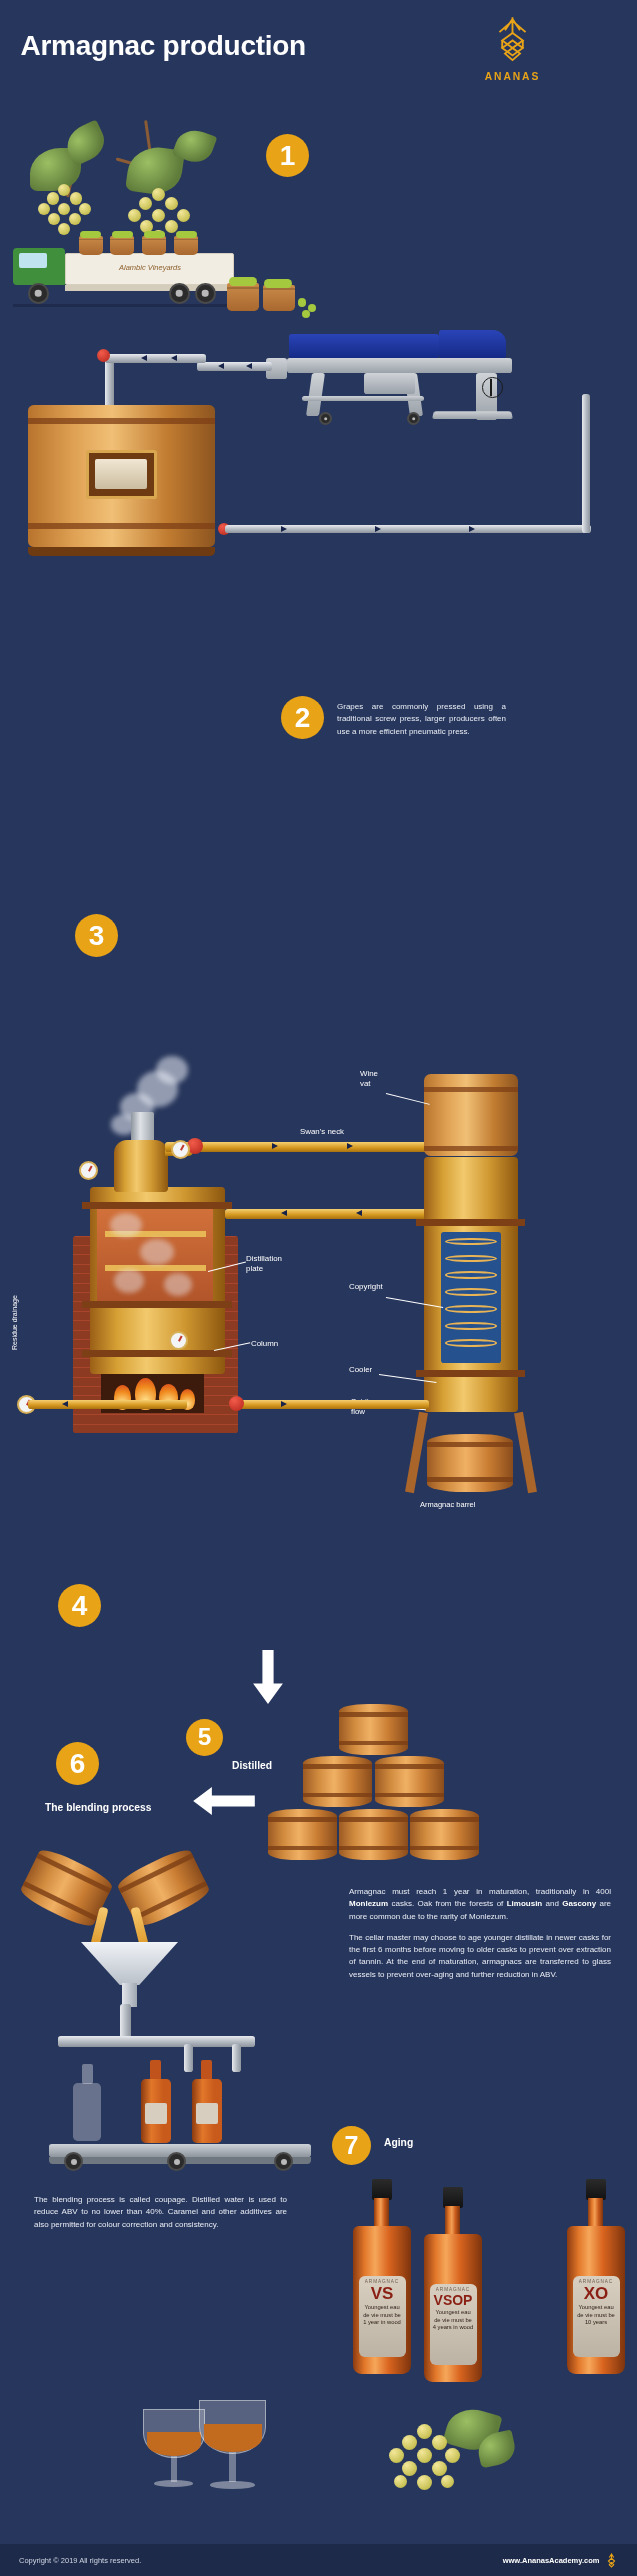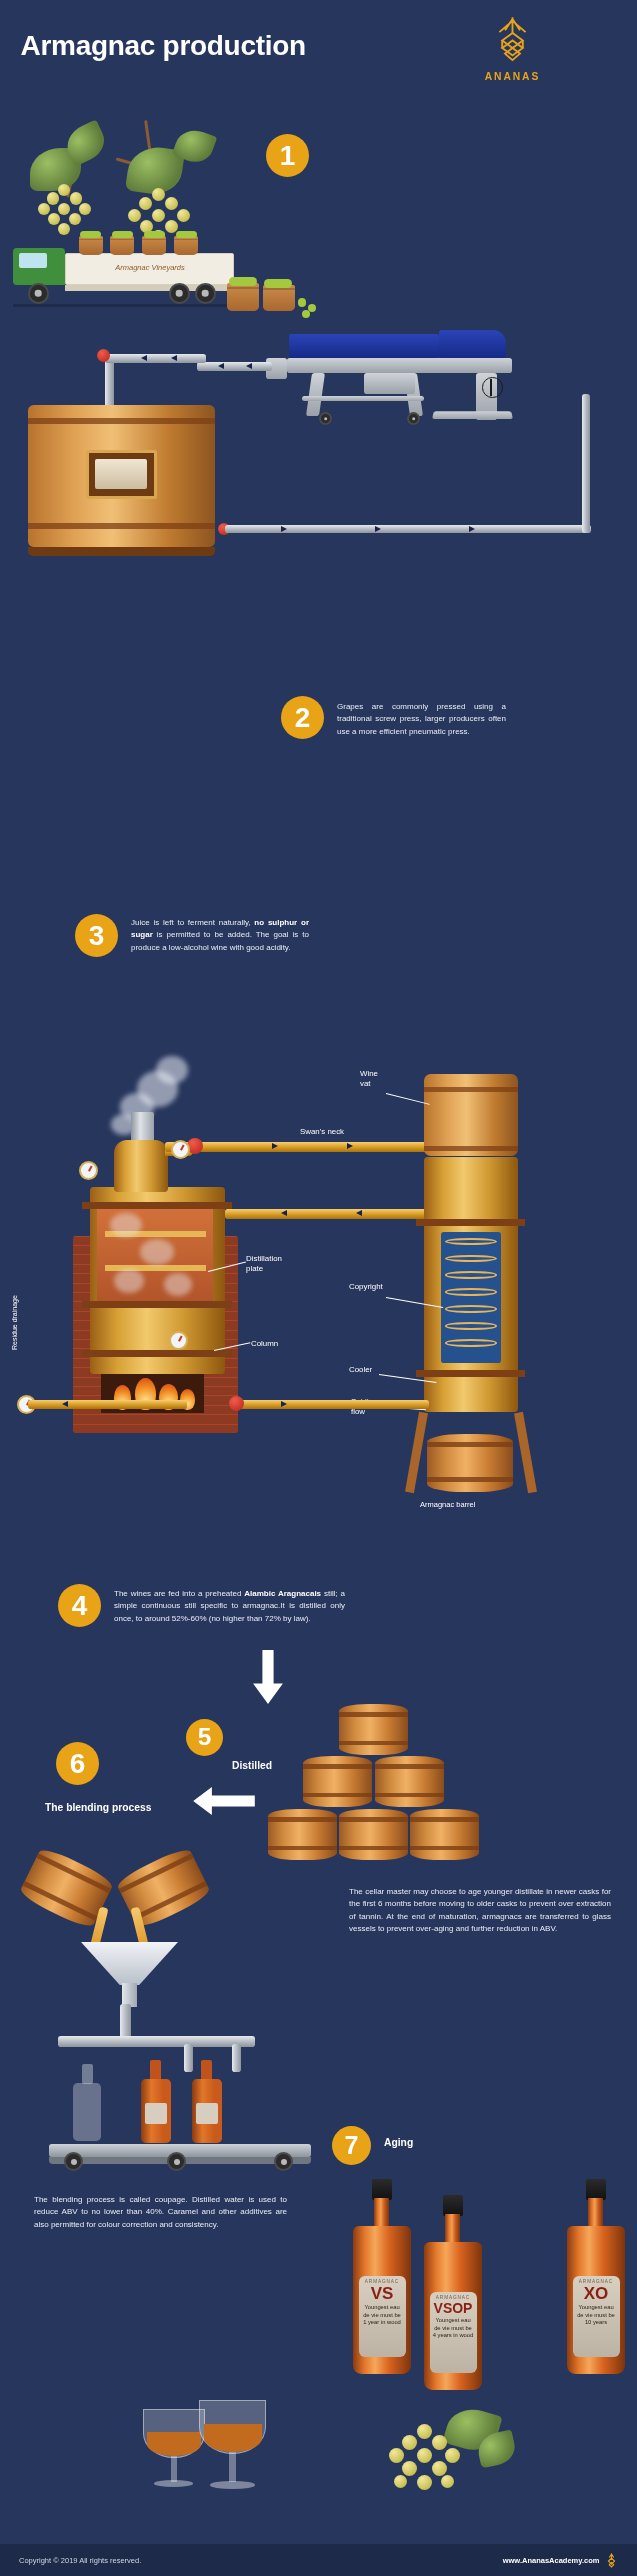--- a/index.html
+++ b/index.html
@@ -168,21 +168,21 @@
 
   <div class="badge b1" style="left:266px;top:134px;">1</div>
   <div class="body-text" style="position:absolute;left:328px;top:129px;width:291px;">
   </div>
 
   <div style="position:absolute;left:13px;top:242px;width:272px;height:73px;">
     <div class="truck-body" style="left:0;top:5.6px;width:52px;height:37px;"></div>
     <div style="position:absolute;left:5.6px;top:11.2px;width:28px;height:15px;background:#bfe3ef;border-radius:1.9px;"></div>
     <div class="truck-body" style="left:41px;top:17px;width:13px;height:26px;"></div>
     <div class="truck-bed" style="left:52px;top:11.2px;width:169px;height:32px;"></div>
-    <div style="position:absolute;left:81px;top:20.6px;width:112px;height:11.2px;color:#8b5e2a;font-size:7.5px;font-style:italic;text-align:center;">Armagnac Vineyards</div>
+    <div style="position:absolute;left:81px;top:20.6px;width:112px;height:11.2px;color:#8b5e2a;font-size:7.5px;font-style:italic;text-align:center;">Alambic Vineyards</div>
     <div style="position:absolute;left:52px;top:43px;width:169px;height:5.6px;background:#d5cdbc;"></div>
 
     <div class="crate" style="left:66px;top:-5.6px;width:24.4px;height:19px;"></div>
     <div class="crate" style="left:97px;top:-5.6px;width:24.4px;height:19px;"></div>
     <div class="crate" style="left:129px;top:-5.6px;width:24.4px;height:19px;"></div>
     <div class="crate" style="left:161px;top:-5.6px;width:24.4px;height:19px;"></div>
     <div style="position:absolute;left:67px;top:-11.2px;width:20.6px;height:7.5px;background:#a4c93f;border-radius:4.7px;"></div>
     <div style="position:absolute;left:99px;top:-11.2px;width:20.6px;height:7.5px;background:#a4c93f;border-radius:4.7px;"></div>
     <div style="position:absolute;left:131px;top:-11.2px;width:20.6px;height:7.5px;background:#a4c93f;border-radius:4.7px;"></div>
     <div style="position:absolute;left:163px;top:-11.2px;width:20.6px;height:7.5px;background:#a4c93f;border-radius:4.7px;"></div>
@@ -244,23 +244,20 @@
   </div>
   <div class="valve" style="left:218px;top:523px;width:12.2px;height:12.2px;"></div>
 
   <div class="pipe" style="left:225px;top:525px;width:366px;height:8.4px;"></div>
   <div class="pipe-v" style="left:582px;top:394px;width:8.4px;height:139px;"></div>
   <div class="arrow-r" style="left:281px;top:526px;"></div>
   <div class="arrow-r" style="left:375px;top:526px;"></div>
   <div class="arrow-r" style="left:469px;top:526px;"></div>
 
   <div class="badge b3" style="left:75px;top:914px;">3</div>
-  <div class="body-text" style="position:absolute;left:131px;top:917px;width:178px;">
-    <p>Juice is left to ferment naturally, <b>no sulphur or sugar</b> is permitted to be added. The goal is to produce a low-alcohol wine with good acidity.</p>
-  </div>
 
   <div style="position:absolute;left:111px;top:1056px;width:103px;height:84px;">
     <div class="smoke" style="left:9.4px;top:37px;width:34px;height:28px;"></div>
     <div class="smoke" style="left:26px;top:15px;width:41px;height:36px;"></div>
     <div class="smoke" style="left:45px;top:0px;width:32px;height:28px;"></div>
     <div class="smoke" style="left:0px;top:58px;width:26px;height:20.6px;"></div>
   </div>
 
   <div style="position:absolute;left:131px;top:1112px;width:22.5px;height:124px;background:linear-gradient(90deg,#8e959d,#dfe3e8 40%,#9aa1a8);border-radius:1.9px;"></div>
 
@@ -349,23 +346,20 @@
   <div style="position:absolute;left:412px;top:1412px;width:9.4px;height:81px;background:#a9652a;transform:rotate(10deg);"></div>
   <div style="position:absolute;left:521px;top:1412px;width:9.4px;height:81px;background:#a9652a;transform:rotate(-10deg);"></div>
 
   <div class="barrel" style="left:427px;top:1434px;width:86px;height:58px;">
     <div class="hoop" style="top:14%;"></div>
     <div class="hoop" style="top:74%;"></div>
   </div>
   <div class="callout" style="left:420px;top:1500px;font-size:7.5px;">Armagnac barrel</div>
 
   <div class="badge b4" style="left:58px;top:1584px;">4</div>
-  <div class="body-text" style="position:absolute;left:114px;top:1588px;width:231px;">
-    <p>The wines are fed into a preheated <b>Alambic Aragnacais</b> still; a simple continuous still specific to armagnac.It is distilled only once, to around 52%-60% (no higher than 72% by law).</p>
-  </div>
 
   <svg style="position:absolute;left:251px;top:1650px;" width="34" height="54" viewBox="0 0 36 58">
     <polygon points="12,0 24,0 24,36 34,36 18,58 2,36 12,36" fill="#ffffff"></polygon>
   </svg>
 
   <div class="badge b5" style="left:186px;top:1719px;">5</div>
   <div class="sec-label" style="left:232px;top:1760px;">Distilled</div>
 
   <div style="position:absolute;left:279px;top:1704px;width:206px;height:159px;">
     <div class="barrel" style="left:60px;top:0px;width:69px;height:51px;">
@@ -388,20 +382,21 @@
         <div class="hoop" style="top:16%;"></div>
         <div class="hoop" style="top:72%;"></div>
       </div>
     <div class="barrel" style="left:131px;top:105px;width:69px;height:51px;">
         <div class="hoop" style="top:16%;"></div>
         <div class="hoop" style="top:72%;"></div>
       </div>
   </div>
 
   <div class="body-text" style="position:absolute;left:349px;top:1886px;width:262px;">
+    <p>Armagnac must reach 1 year in maturation, traditionally in 400l <b>Monlezum</b> casks. Oak from the forests of <b>Limousin</b> and <b>Gascony</b> are more common due to the rarity of Monlezum.</p>
     <p>The cellar master may choose to age younger distillate in newer casks for the first 6 months before moving to older casks to prevent over extraction of tannin. At the end of maturation, armagnacs are transferred to glass vessels to prevent over-aging and further reduction in ABV.</p>
   </div>
 
   <svg style="position:absolute;left:193px;top:1787px;" width="62" height="28" viewBox="0 0 66 30">
     <polygon points="66,9 20,9 20,0 0,15 20,30 20,21 66,21" fill="#ffffff"></polygon>
   </svg>
 
   <div class="badge b6" style="left:56px;top:1742px;">6</div>
   <div class="sec-label" style="left:45px;top:1802px;width:112px;line-height:1.25;">The blending process</div>
 
@@ -463,21 +458,21 @@
       <div class="bb-cap" style="left:20.6px;top:0;width:20.6px;height:20.6px;"></div>
       <div class="bb-neck" style="left:23.4px;top:19px;width:15px;height:32px;"></div>
       <div class="bb-body" style="left:1.9px;top:47px;width:58px;height:148px;"></div>
       <div class="bb-label" style="left:7.5px;top:97px;width:47px;height:81px;">
         <div class="sm">ARMAGNAC</div>
         <div class="nm" style="font-size:17px;">VS</div>
         <div class="dsc">Youngest eau de vie must be 1 year in wood</div>
       </div>
     </div>
 
-    <div class="big-bottle" style="left:71px;top:16px;width:62px;height:195px;">
+    <div class="big-bottle" style="left:71px;top:8px;width:62px;height:195px;">
       <div class="bb-cap" style="left:20.6px;top:0;width:20.6px;height:20.6px;"></div>
       <div class="bb-neck" style="left:23.4px;top:19px;width:15px;height:32px;"></div>
       <div class="bb-body" style="left:1.9px;top:47px;width:58px;height:148px;"></div>
       <div class="bb-label" style="left:7.5px;top:97px;width:47px;height:81px;">
         <div class="sm">ARMAGNAC</div>
         <div class="nm" style="font-size:14px;">VSOP</div>
         <div class="dsc">Youngest eau de vie must be 4 years in wood</div>
       </div>
     </div>
 

